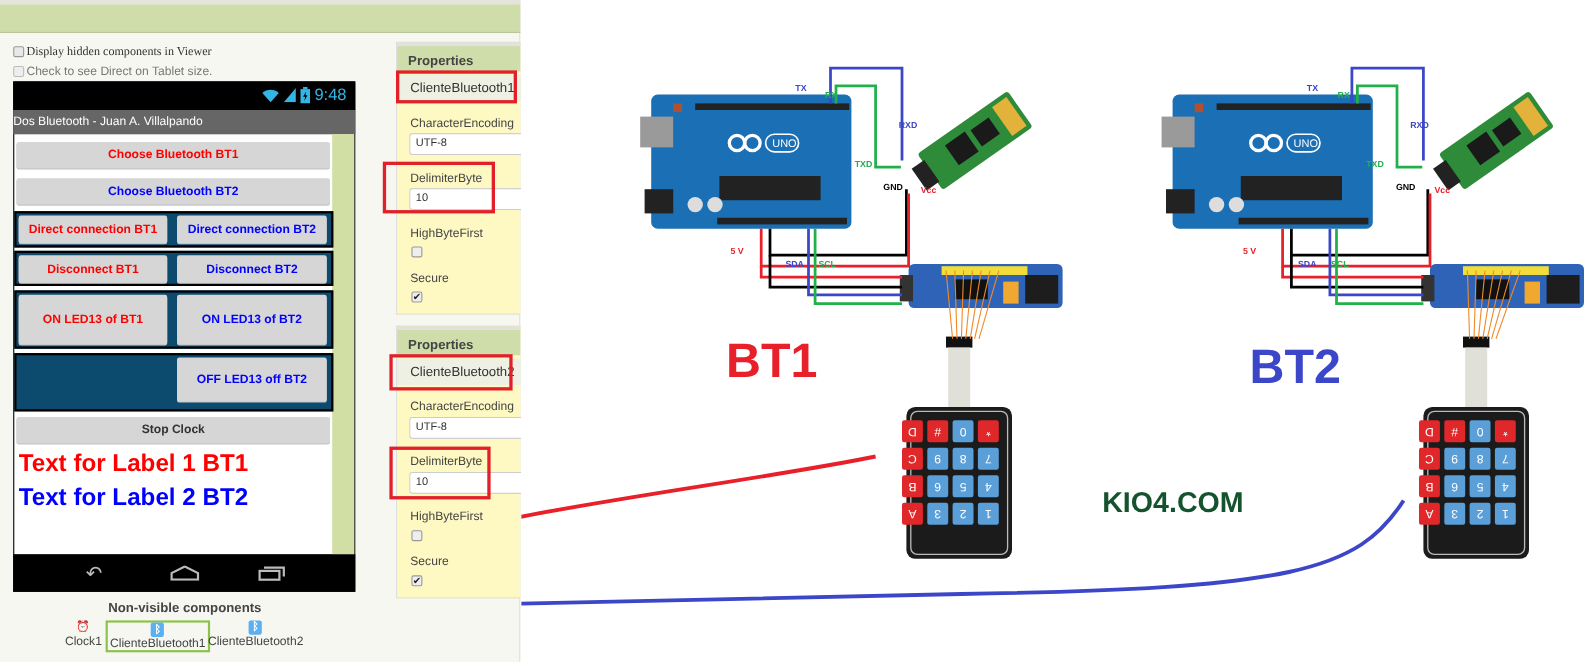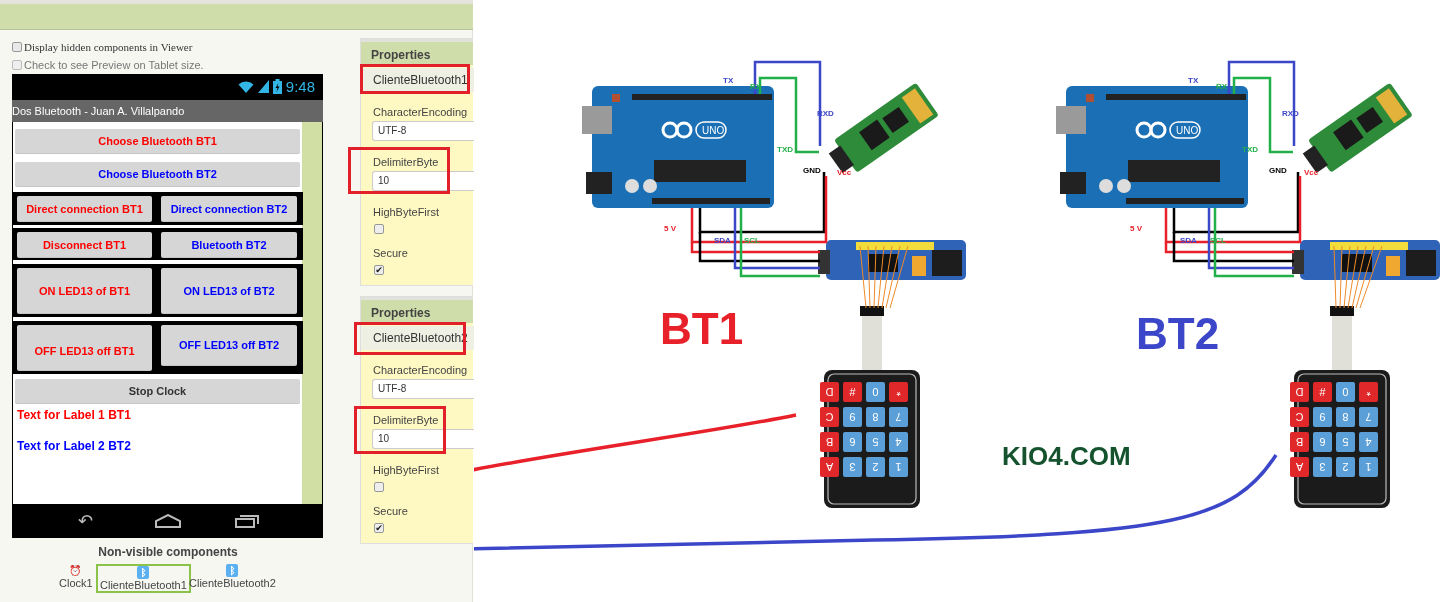--- a/index.html
+++ b/index.html
@@ -23,23 +23,23 @@
   .titlebar { position: absolute; left: 0; top: 26px; width: 311px; height: 22px; background: #666; color: #fff; font-size: 11px; line-height: 22px; }
   .screen { position: absolute; left: 1px; top: 48px; width: 309px; height: 382px; background: #fff; }
   .screen-scroll { position: absolute; right: 0; top: 0; width: 20px; height: 382px; background: #d1dfa4; }
   .navbar { position: absolute; left: 0; top: 430px; width: 311px; height: 34px; background: #000; }
   .nav-icon { position: absolute; top: 8px; color: #bbb; font-size: 18px; line-height: 18px; }
 
   .btn { position: absolute; background: #d6d6d6; border-radius: 2px; font-size: 11px; font-weight: bold; display: flex; align-items: center; justify-content: center; box-shadow: 0 1px 0 #c6c6c6; }
   .red { color: #f00; }
   .blue { color: #00f; }
   .dark { color: #333; }
-  .hbox { position: absolute; border: 2px solid #000; background: #000000; }
-
-  .lbl { position: absolute; font-size: 12px; font-weight: bold; }
+  .hbox { position: absolute; border: 2px solid #000; background: #0c4a6e; }
+
+  .lbl { position: absolute; font-size: 22px; font-weight: bold; }
 
   .nonvis-title { position: absolute; left: 0; width: 336px; top: 545px; text-align: center; font-size: 12px; font-weight: bold; color: #444; }
   .nv-item { position: absolute; top: 564px; font-size: 11px; color: #444; text-align: center; }
   .nv-item.sel { border: 2px solid #8bc34a; padding: 0 2px; }
   .nv-icon { display: block; margin: 0 auto; width: 12px; height: 13px; font-size: 10px; line-height: 13px; }
   .bt-icon { background: #5ab0f0; color: #fff; border-radius: 2px; font-weight: bold; }
   .clock-icon { color: #d9a441; }
 
   
   .props { position: absolute; left: 360px; width: 113px; background: #fef9c3; border: 1px solid #dedede; border-right: none; }
@@ -65,21 +65,21 @@
   <div class="ai-panel">
     <div class="ai-topbar"></div>
     <div class="ai-greenbar"></div>
 
     <div class="chk-line" style="top:41px;font-family:Liberation Serif, serif;">
       <span class="cb"></span>
       <span>Display hidden components in Viewer</span>
     </div>
     <div class="chk-line dim" style="top:59px;">
       <span class="cb dim"></span>
-      <span>Check to see Preview on Tablet size.</span>
+      <span>Check to see Direct on Tablet size.</span>
     </div>
 
     <div class="phone">
       <div class="statusbar">
         <div class="status-right">
           <svg width="16" height="14" viewBox="0 0 16 14">
             <path d="M8 13 L0.5 4.5 A11 11 0 0 1 15.5 4.5 Z" fill="#33b5e5"></path>
           </svg>
           <svg width="11" height="13" viewBox="0 0 11 13">
             <path d="M0 13 L11 0 L11 13 Z" fill="#33b5e5"></path>
@@ -100,30 +100,29 @@
         <div class="btn red" style="left:2px;top:7px;width:285px;height:24px;">Choose Bluetooth BT1</div>
         <div class="btn blue" style="left:2px;top:40px;width:285px;height:24px;">Choose Bluetooth BT2</div>
 
         <div class="hbox" style="left:0px;top:70px;width:290px;height:33px;">
           <div class="btn red" style="left:2px;top:2px;width:135px;height:25px;">Direct connection BT1</div>
           <div class="btn blue" style="left:146px;top:2px;width:136px;height:25px;">Direct connection BT2</div>
         </div>
 
         <div class="hbox" style="left:0px;top:106px;width:290px;height:32px;">
           <div class="btn red" style="left:2px;top:2px;width:135px;height:25px;">Disconnect BT1</div>
-          <div class="btn blue" style="left:146px;top:2px;width:136px;height:25px;">Bluetooth BT2</div>
+          <div class="btn blue" style="left:146px;top:2px;width:136px;height:25px;">Disconnect BT2</div>
         </div>
 
         <div class="hbox" style="left:0px;top:142px;width:290px;height:53px;">
           <div class="btn red" style="left:2px;top:2px;width:135px;height:45px;">ON LED13 of BT1</div>
           <div class="btn blue" style="left:146px;top:2px;width:136px;height:45px;">ON LED13 of BT2</div>
         </div>
 
         <div class="hbox" style="left:0px;top:199px;width:290px;height:53px;">
-          <div class="btn red" style="left:2px;top:2px;width:135px;height:45px;padding-top:6px;">OFF LED13 off BT1</div>
           <div class="btn blue" style="left:146px;top:2px;width:136px;height:40px;">OFF LED13 off BT2</div>
         </div>
 
         <div class="btn dark" style="left:2px;top:257px;width:285px;height:24px;">Stop Clock</div>
 
         <div class="lbl red" style="left:4px;top:286px;">Text for Label 1 BT1</div>
         <div class="lbl blue" style="left:4px;top:317px;">Text for Label 2 BT2</div>
       </div>
 
       <div class="navbar">

